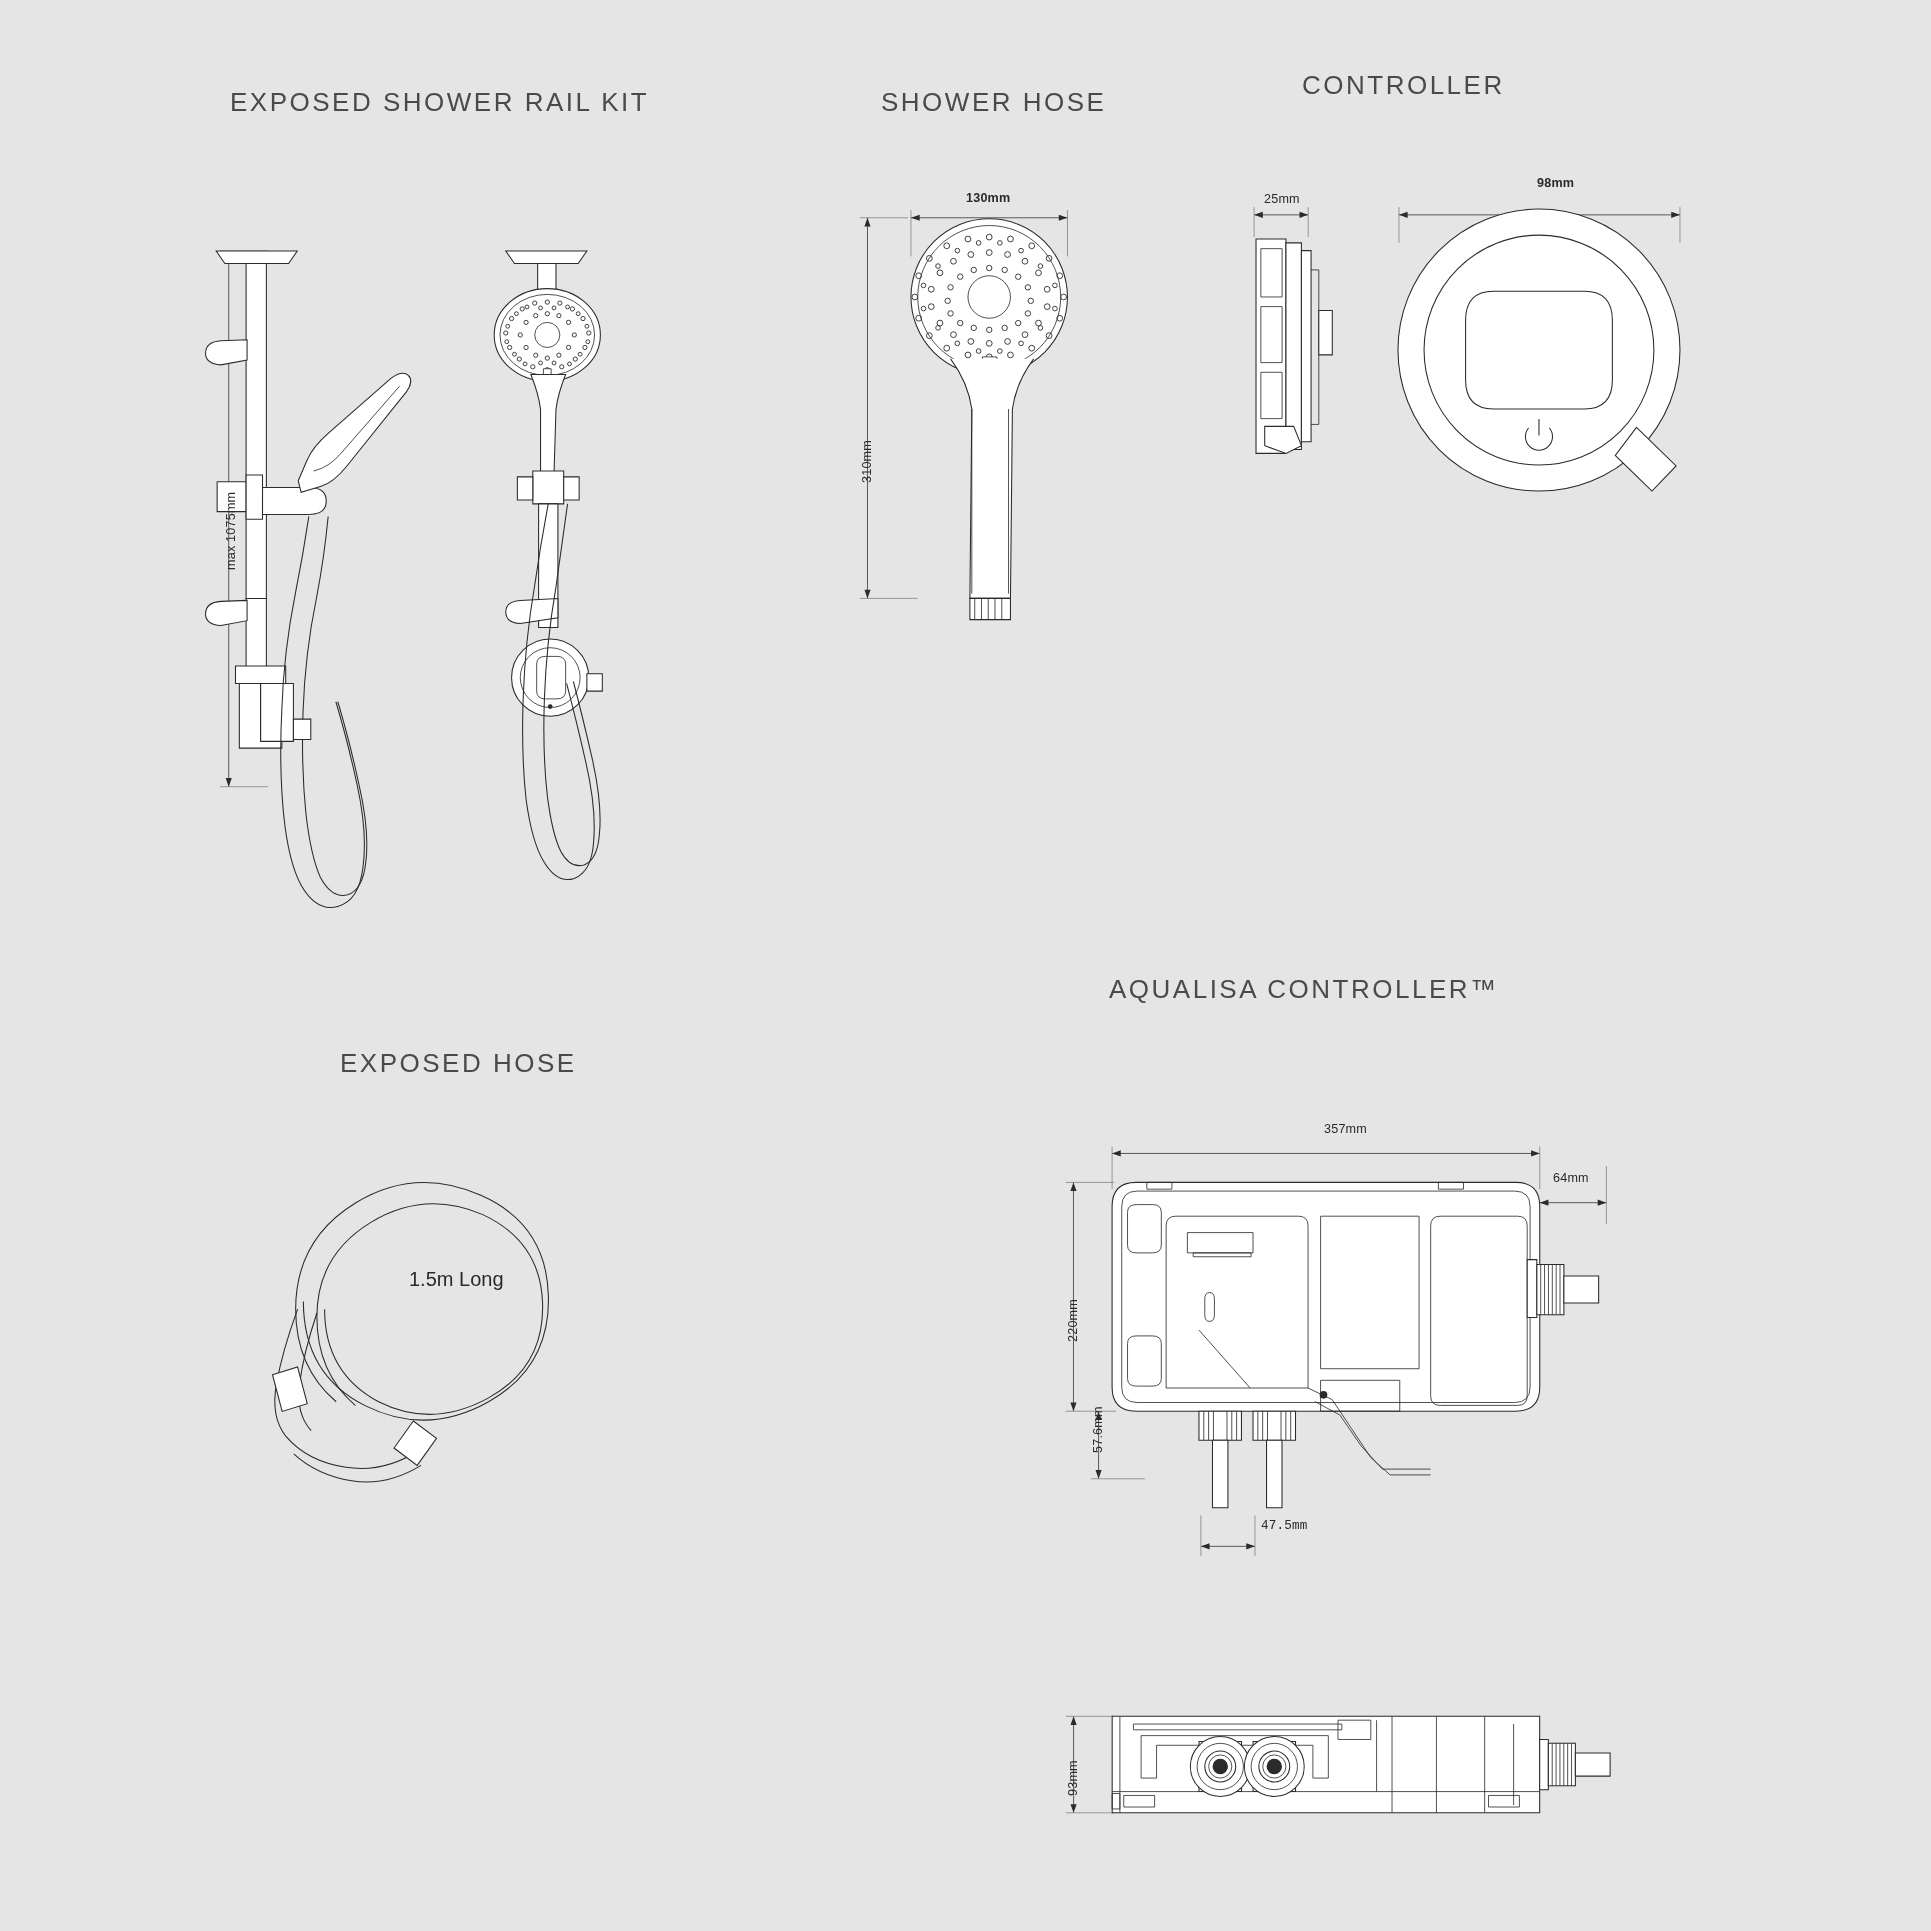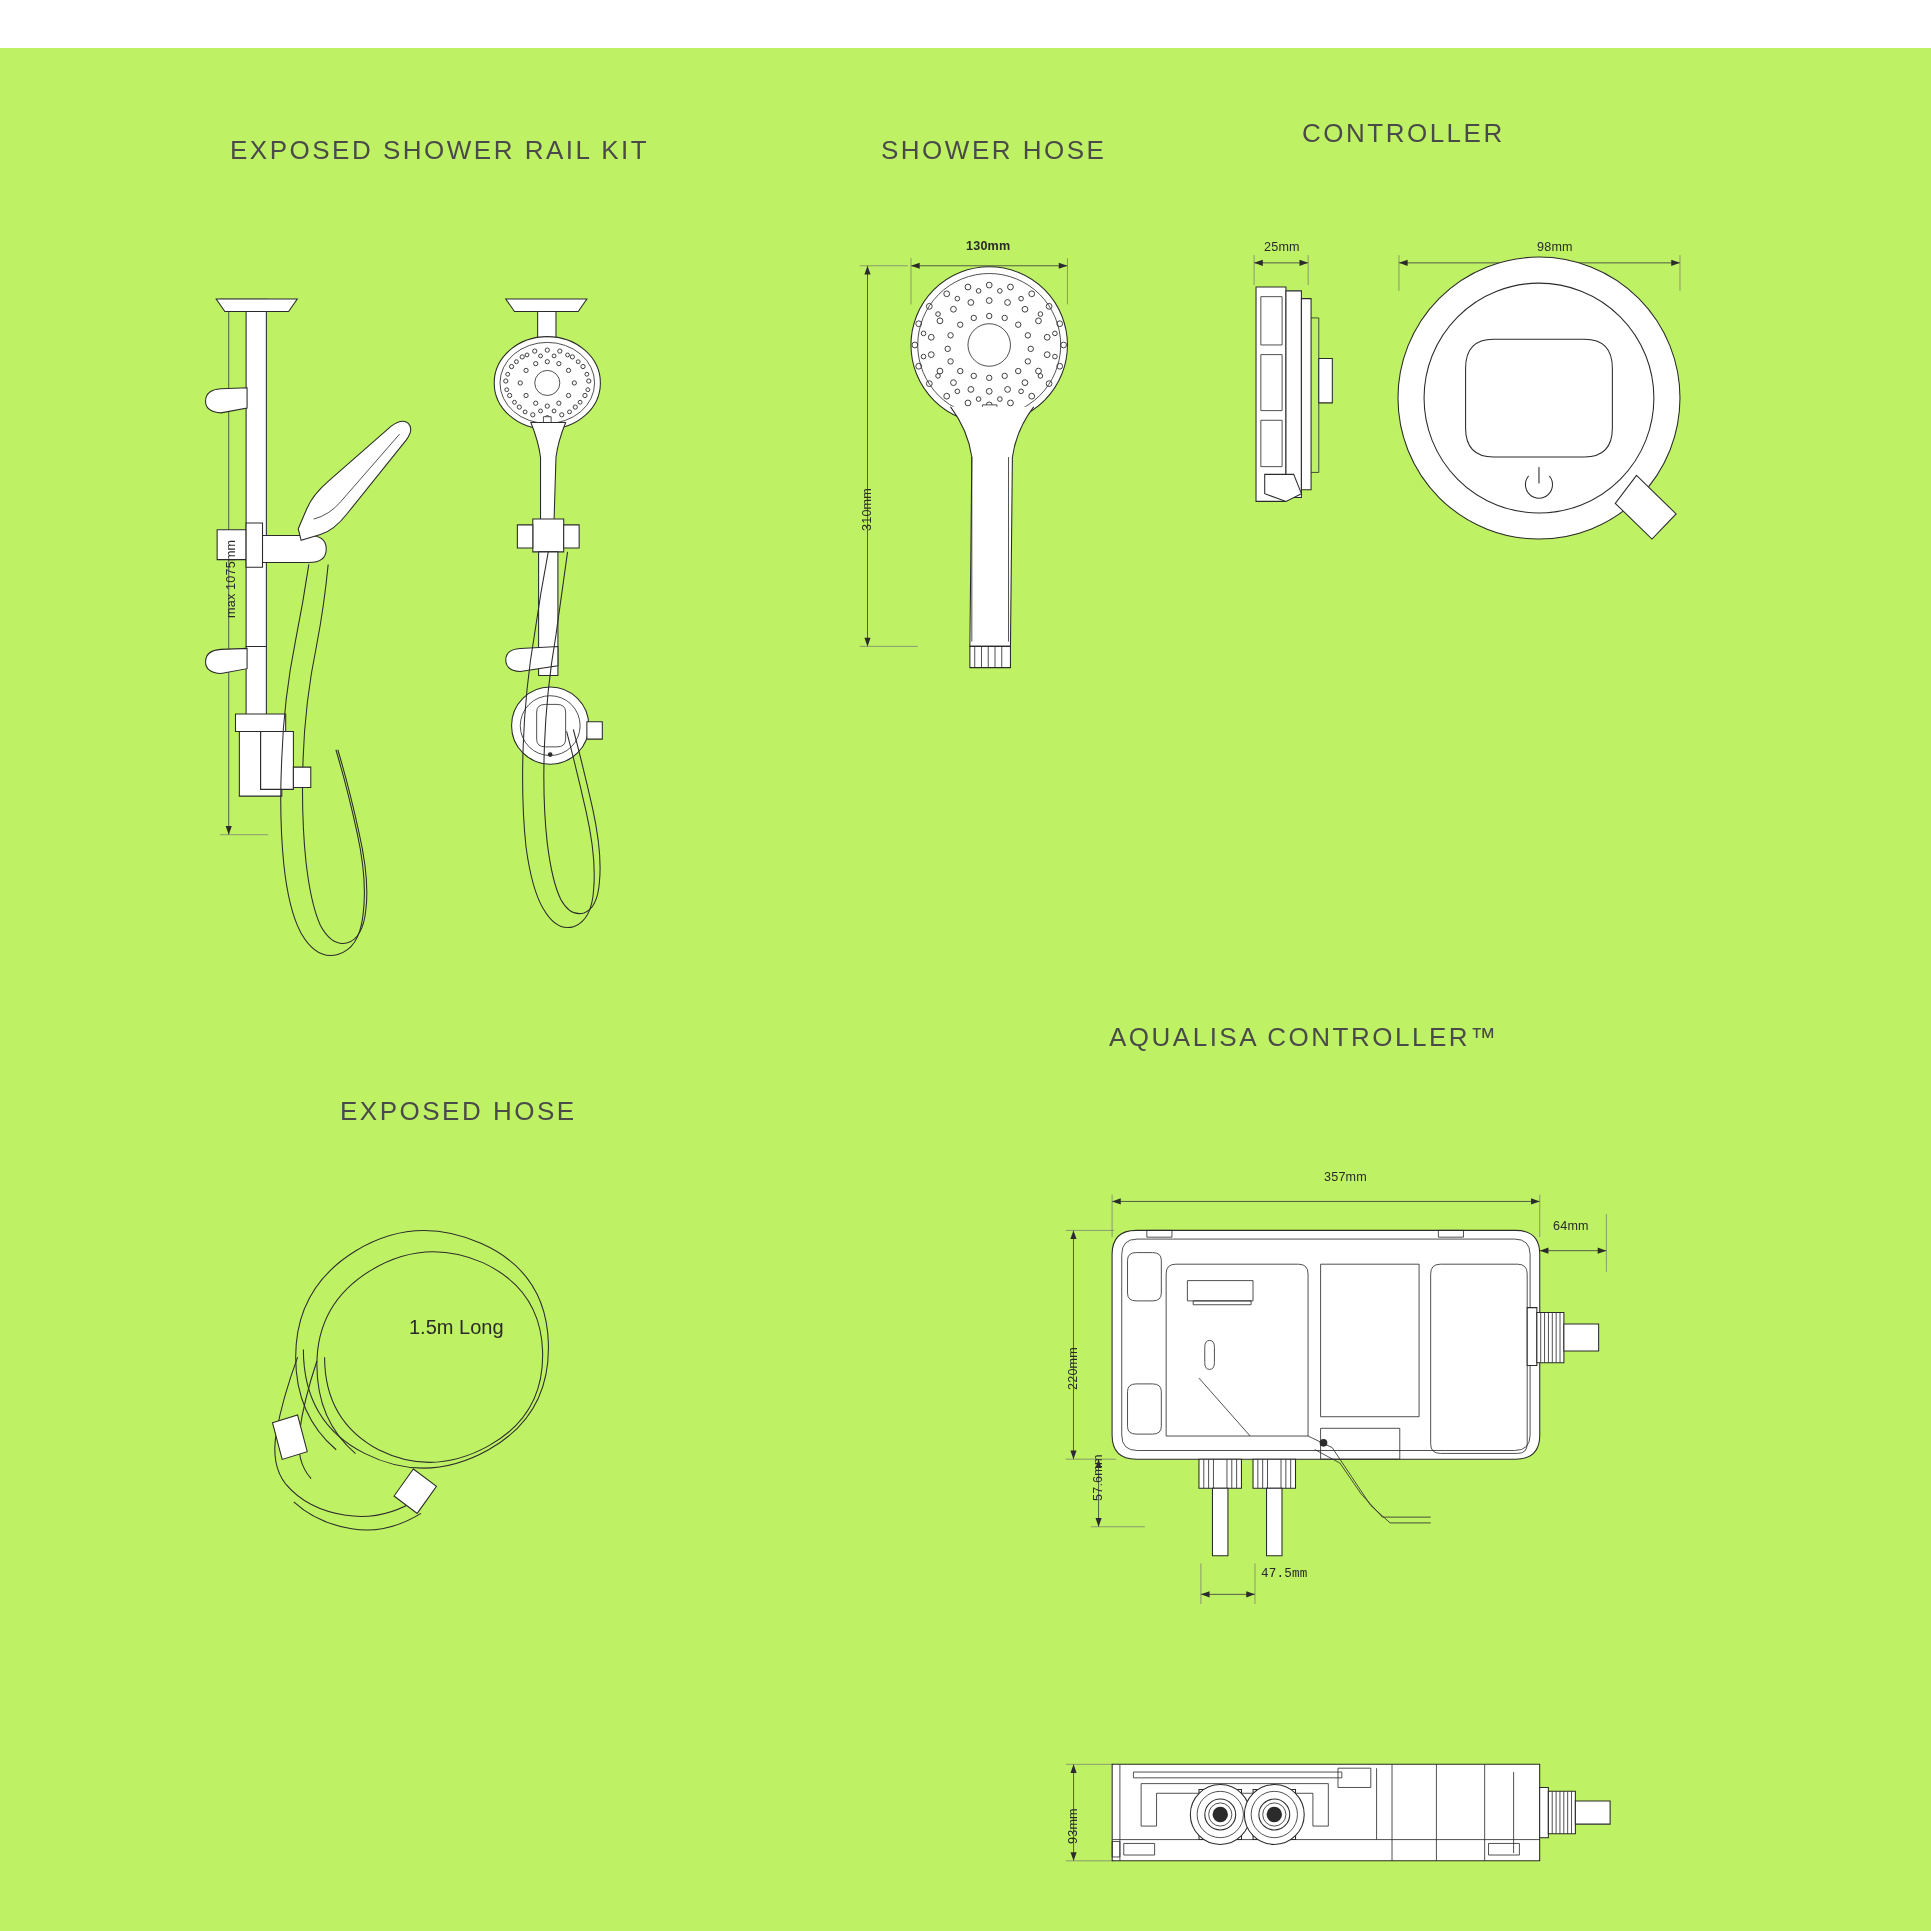--- a/index.html
+++ b/index.html
@@ -11,22 +11,21 @@
     width: 1931px;
     height: 1931px;
     position: relative;
     font-family: "Liberation Sans", sans-serif;
     color: #3c3c3c;
     overflow: hidden;
   }
   .sheet {
     position: absolute;
     inset: 0;
-    background: #bef264;
-    margin-top: 48px;
+    background: #e5e5e5;
   }
   .heading {
     position: absolute;
     font-family: "Liberation Sans", sans-serif;
     font-size: 26px;
     letter-spacing: 2.5px;
     color: #4a4a4a;
     font-weight: 400;
     white-space: nowrap;
   }
@@ -365,21 +364,21 @@
           <line class="ln" x1="0" y1="-17" x2="0" y2="-1" stroke-width="3.2" stroke-linecap="round"></line>
         </g>
 
         <path class="fillw" d="M425 253 L466 293 L441 319 L403 282 Z"></path>
       </g>
     </svg>
   </div>
 
   <div class="dim-label" style="left:1264px; top:192px;">25mm</div>
 
-  <div class="dim-label" style="left:1537px; top:192px;">98mm</div>
+  <div class="dim-label" style="left:1537px; top:176px;font-weight:bold;">98mm</div>
 
   <div class="draw" style="left:232px; top:1120px;">
     <svg width="463" height="386" viewBox="0 0 480 400">
 
       <path class="ln" d="M108 292
                q-42 -36 -42 -96
                q0 -72 62 -110
                q62 -38 130 -8
                q68 30 70 104
                q2 74 -62 110

